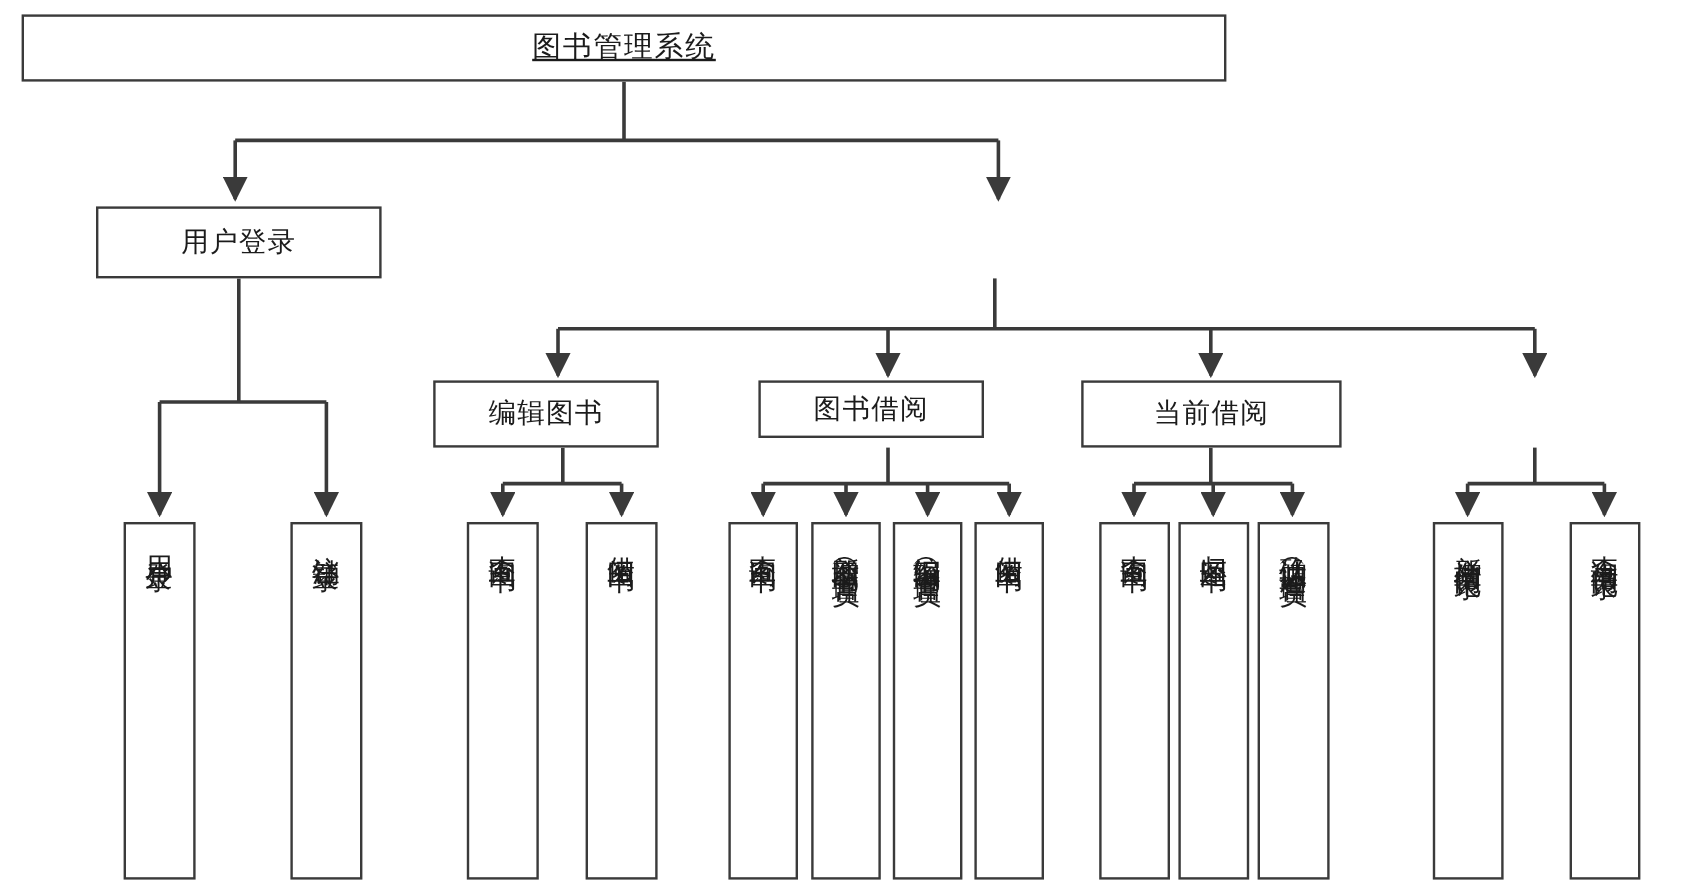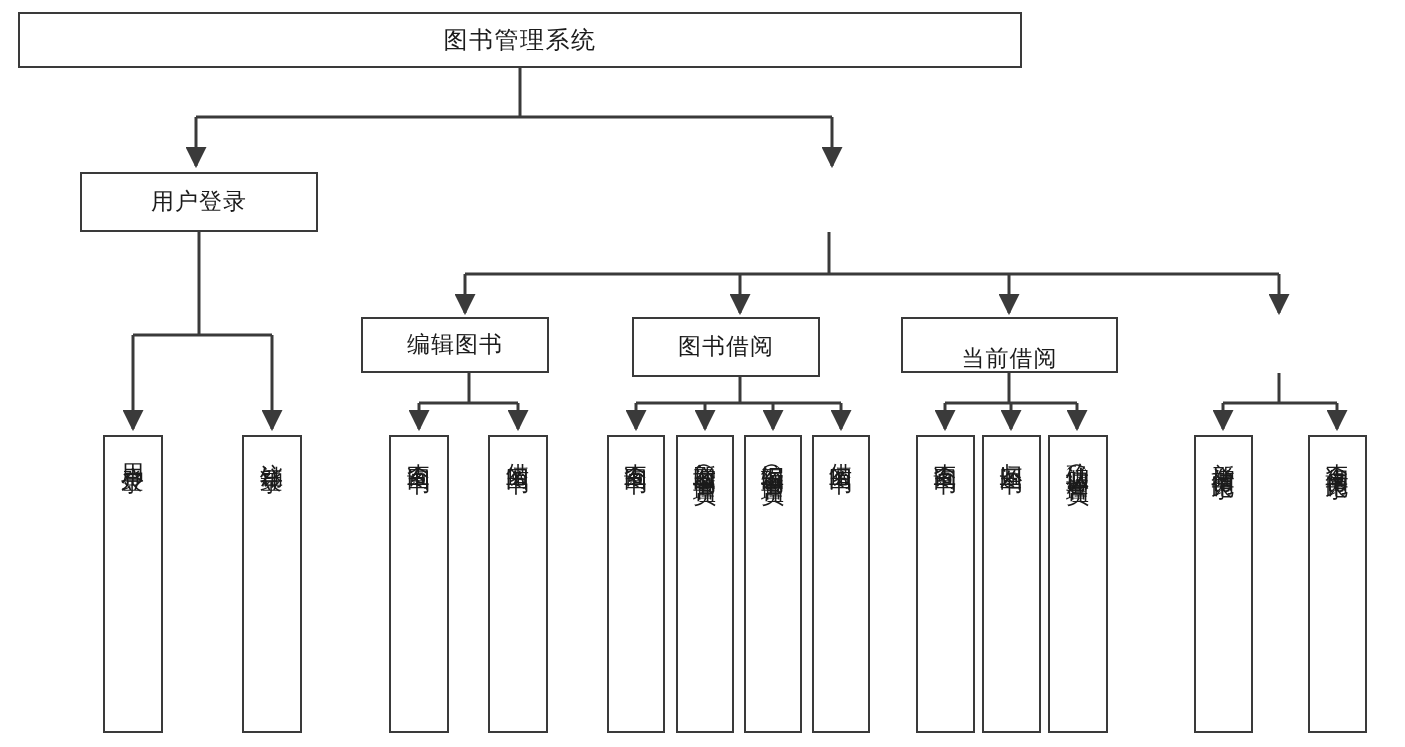--- a/index.html
+++ b/index.html
@@ -116,35 +116,35 @@
       <path d="M 1011 403 L 1011 429" marker-end="url(#arrow)"></path>
       <path d="M 1077 403 L 1077 429" marker-end="url(#arrow)"></path>
 
       <path d="M 1279 373 L 1279 403"></path>
       <path d="M 1223 403 L 1337 403"></path>
       <path d="M 1223 403 L 1223 429" marker-end="url(#arrow)"></path>
       <path d="M 1337 403 L 1337 429" marker-end="url(#arrow)"></path>
     </g>
   </svg>
 
-  <div class="node h title-node" style="left:18px; top:12px; width:1004px; height:56px;">
+  <div class="node h title-node" style="left:18px; top:12px; width:1004px; height:56px;text-decoration:underline;">
     <span>图书管理系统</span>
   </div>
 
   <div class="node h" style="left:80px; top:172px; width:238px; height:60px;">
     <span>用户登录</span>
   </div>
 
   <div class="node h" style="left:361px; top:317px; width:188px; height:56px;">
     <span>编辑图书</span>
   </div>
-  <div class="node h" style="left:632px; top:317px; width:188px; height:60px;">
+  <div class="node h" style="left:632px; top:317px; width:188px; height:48px;">
     <span>图书借阅</span>
   </div>
-  <div class="node h" style="left:901px; top:317px; width:217px; height:56px;align-items:flex-end;">
+  <div class="node h" style="left:901px; top:317px; width:217px; height:56px;">
     <span>当前借阅</span>
   </div>
 
   <div class="node v" style="left:103px; top:435px; width:60px; height:298px;">
     <span class="vtext">用户登录</span>
   </div>
   <div class="node v" style="left:242px; top:435px; width:60px; height:298px;">
     <span class="vtext">注销登录</span>
   </div>
 

